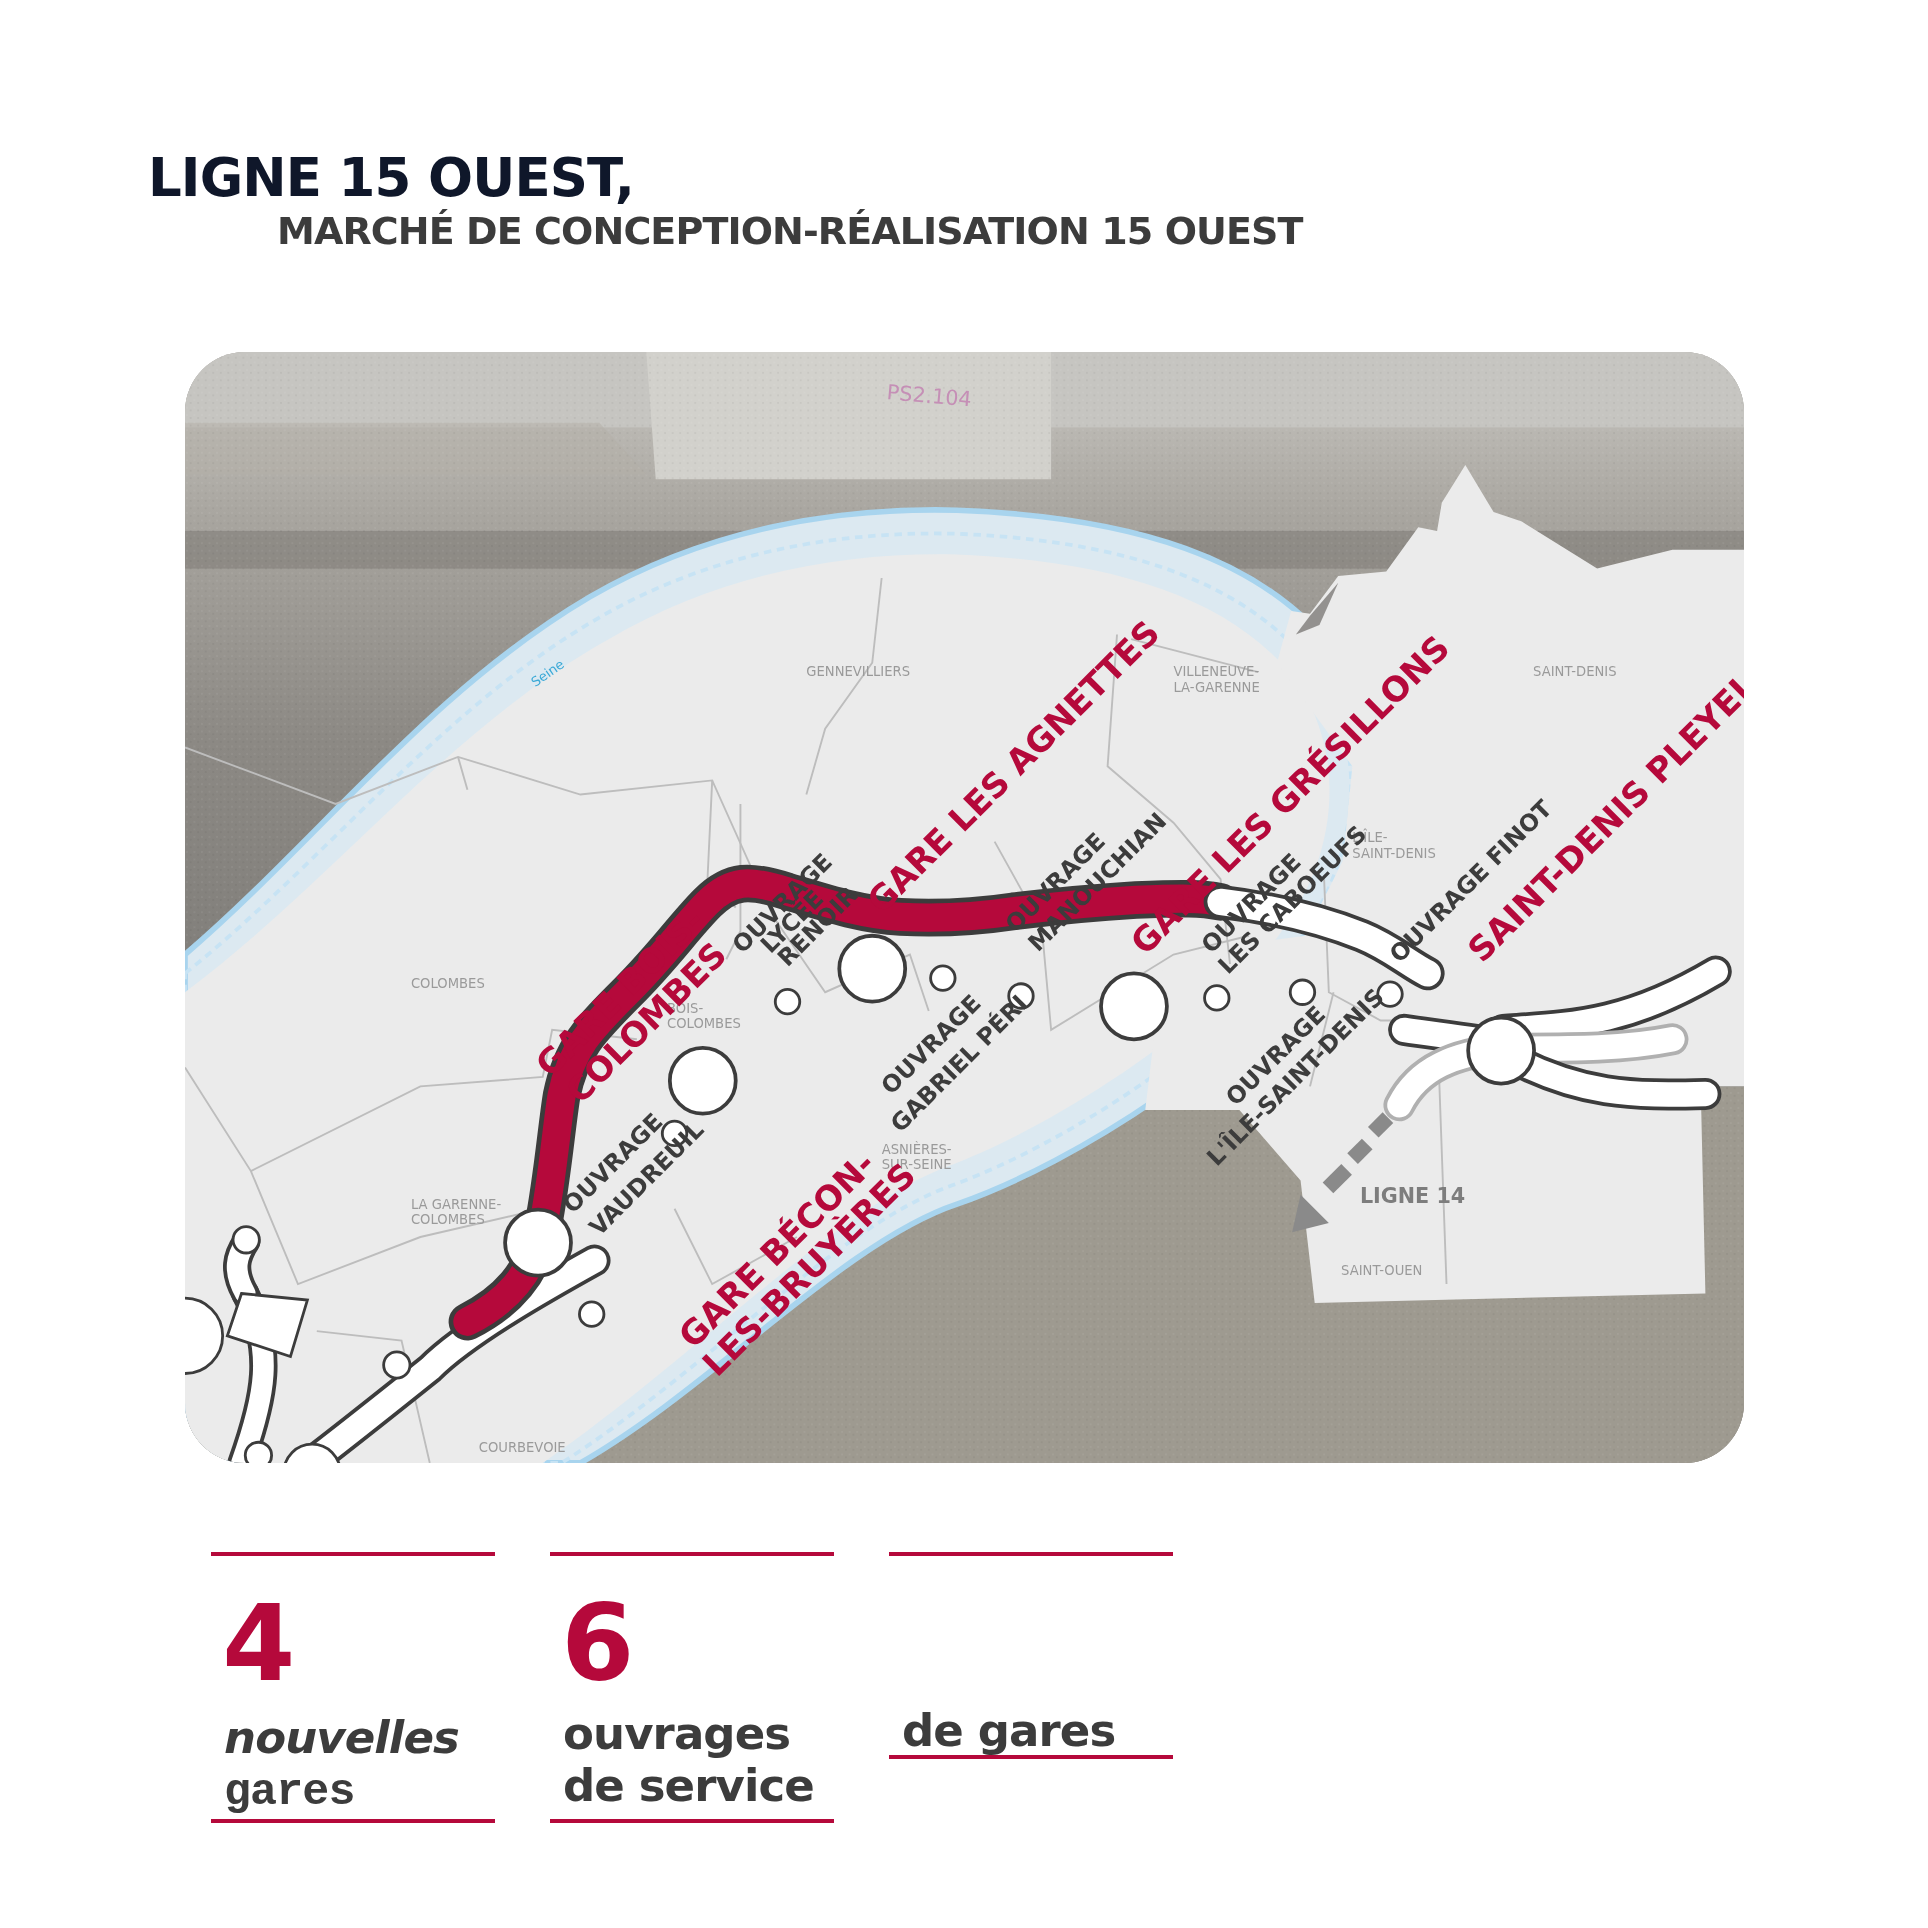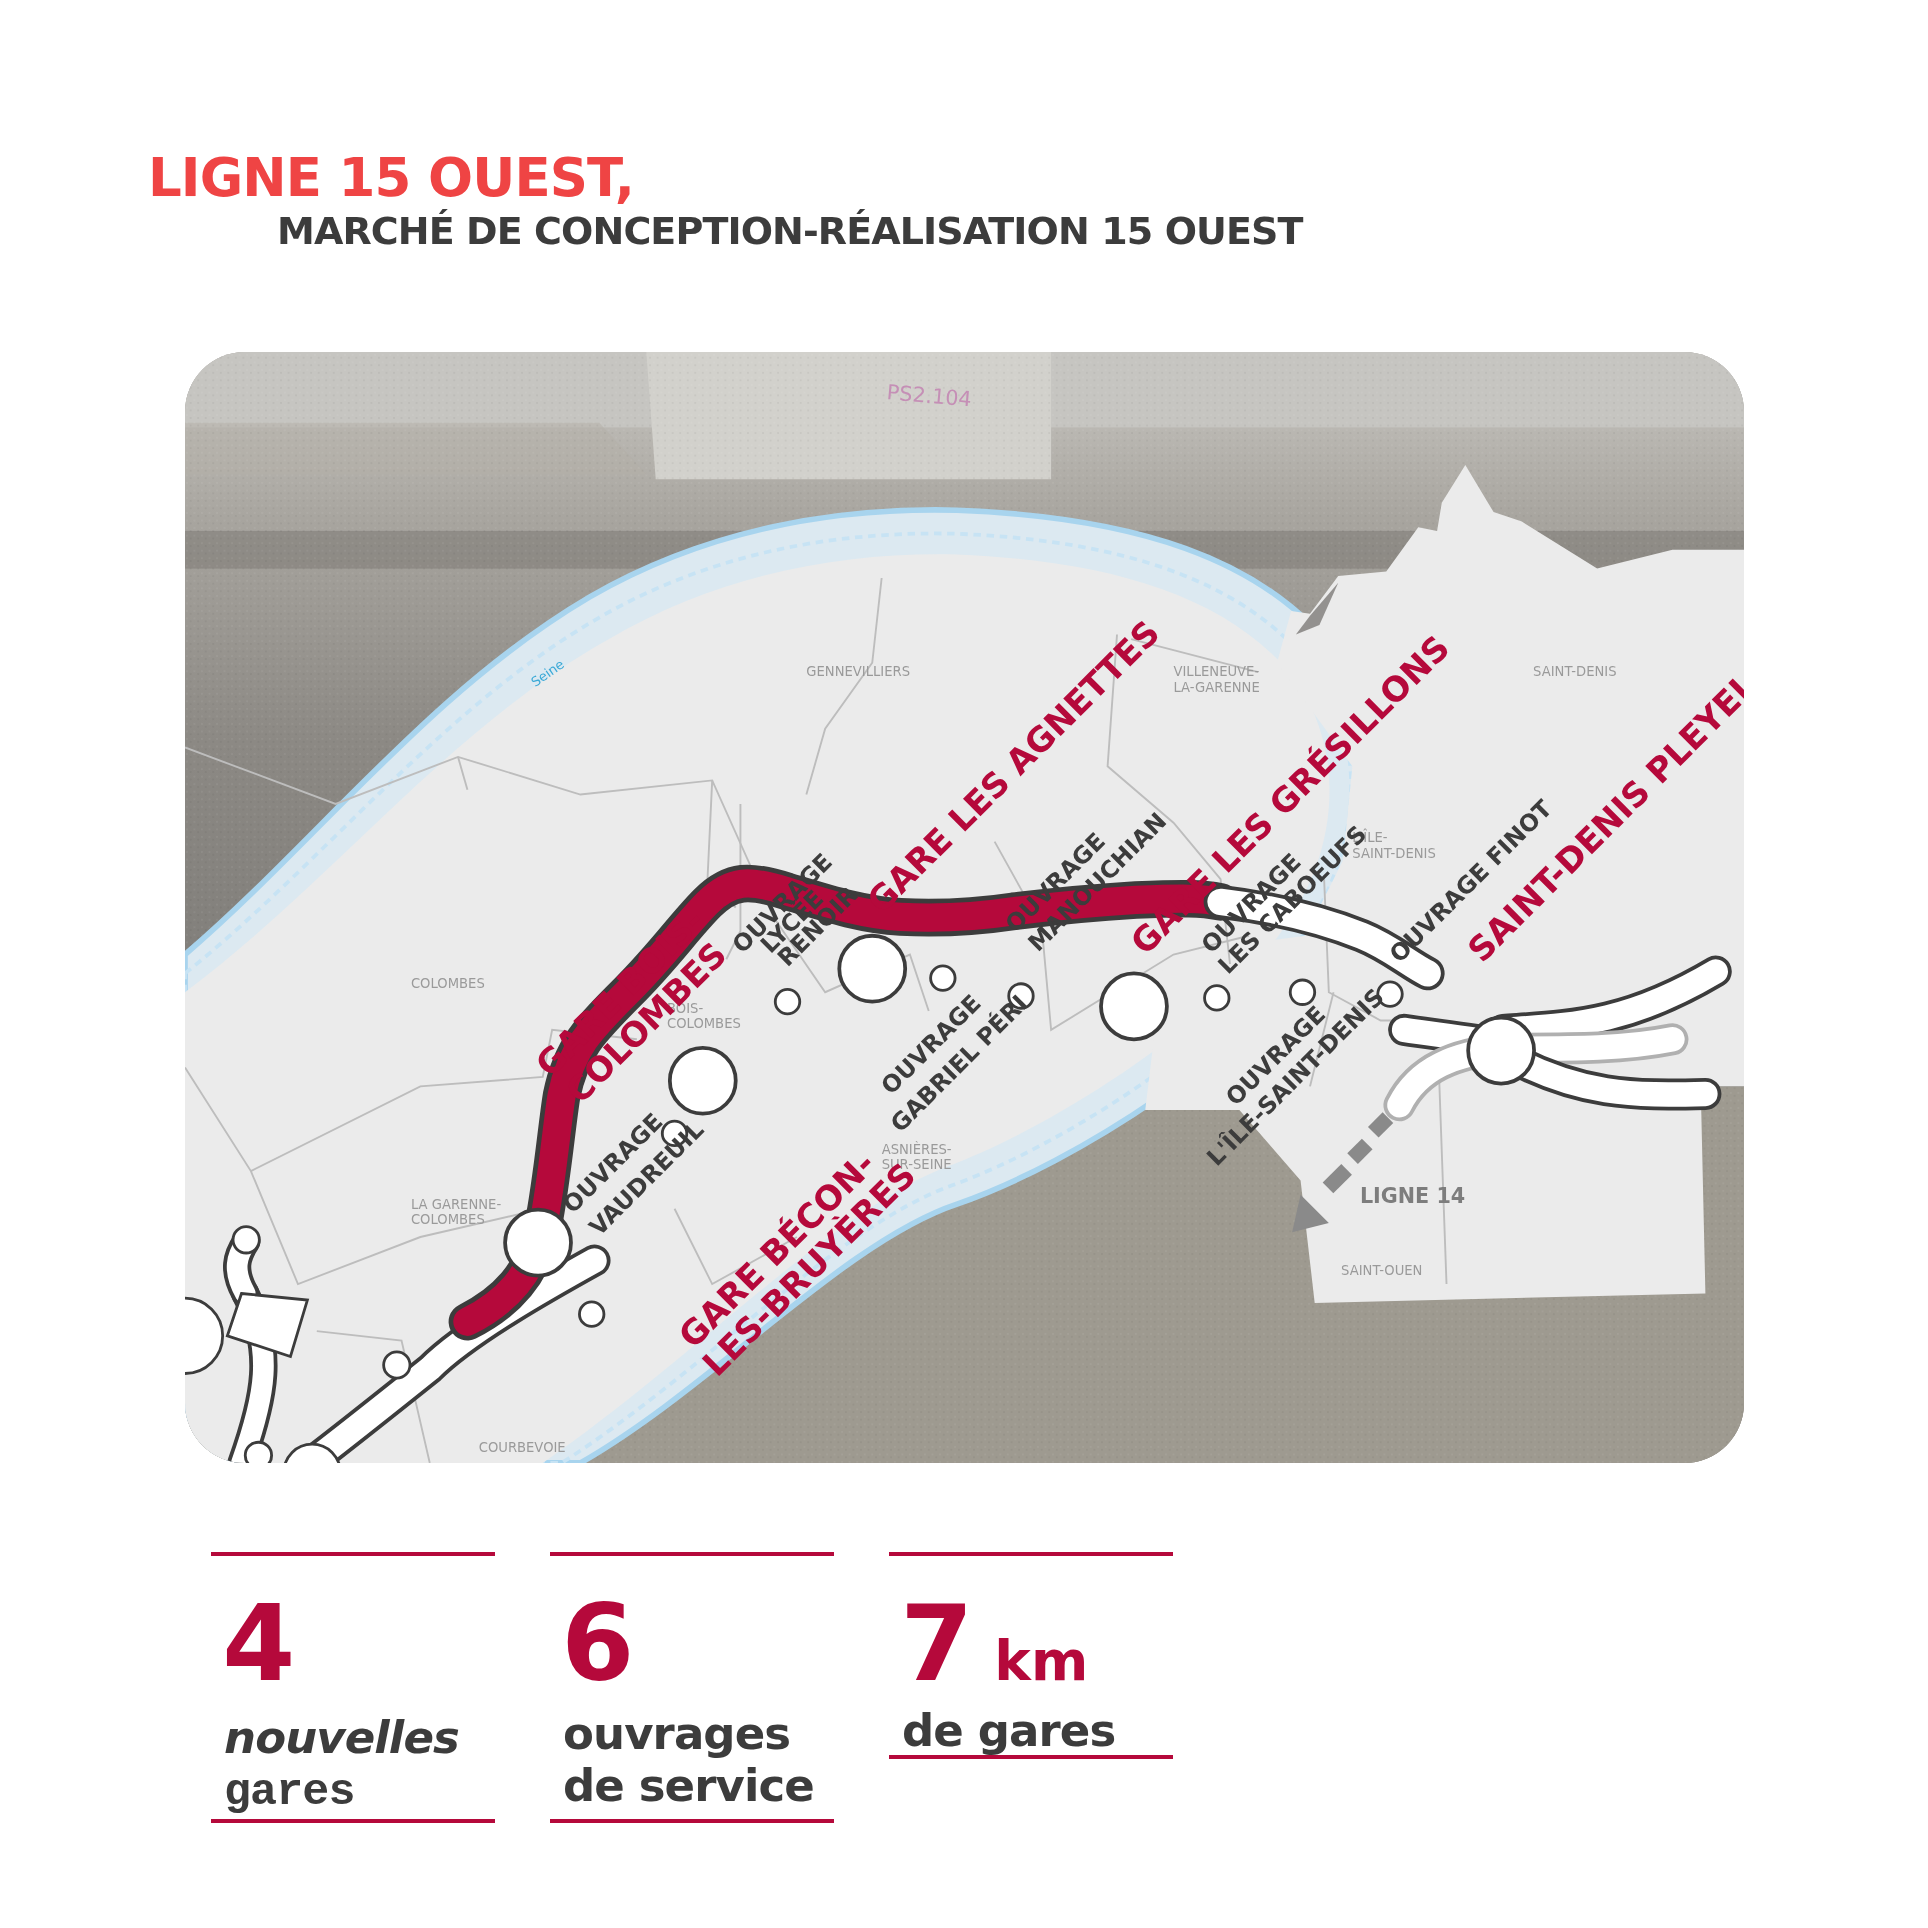--- a/index.html
+++ b/index.html
@@ -1,17 +1,17 @@
 <!DOCTYPE html>
 <html style="font-size:15px"><head>
 <meta charset="utf-8">
 <style>
   html, body { margin: 0; padding: 0; background: #ffffff; }
   body { width: 1928px; height: 1928px; position: relative; overflow: hidden; font-family: "DejaVu Sans", sans-serif; }
-  .title-1 { position: absolute; left: 148px; top: 147px; font-size: 53px; font-weight: bold; color: #ef4444; letter-spacing: -0.9px; font-family: "DejaVu Sans", sans-serif; }
+  .title-1 { position: absolute; left: 148px; top: 147px; font-size: 53px; font-weight: bold; color: #0f172a; letter-spacing: -0.9px; font-family: "DejaVu Sans", sans-serif; }
   .title-2 { position: absolute; left: 277px; top: 209px; font-size: 38px; font-weight: bold; color: #3c3c3c; letter-spacing: -0.9px; font-family: "DejaVu Sans", sans-serif; }
   .map-frame { position: absolute; left: 185px; top: 352px; width: 1559px; height: 1111px; border-radius: 60px; overflow: hidden; background: #8a8782; }
   .map-frame svg { position: absolute; left: 0; top: 0; }
   .stat { position: absolute; width: 284px; }
   .stat .rule { position: absolute; left: 0; width: 284px; height: 3.8px; background: #b5093b; }
   .stat .num { position: absolute; left: 11.3px; font-size: 105px; font-weight: bold; color: #b5093b; line-height: 1; font-family: "DejaVu Sans", sans-serif; }
   .stat .unit { font-size: 55px; margin-left: 21px; }
   .stat .label { position: absolute; left: 13px; font-size: 45px; font-weight: bold; color: #3c3c3c; line-height: 55px; font-family: "DejaVu Sans", sans-serif; letter-spacing: -0.9px; }
   .lbl-station { font-family: "DejaVu Sans", sans-serif; font-weight: bold; fill: #b5093b; font-size: 36px; }
   .lbl-works { font-family: "DejaVu Sans", sans-serif; font-weight: bold; fill: #3c3c3c; font-size: 25px; }
@@ -207,17 +207,16 @@
 <div class="stat" style="left:550px; top:1552px; height:273px;">
   <div class="rule" style="top:0;"></div>
   <div class="num" style="top:40px;"><span>6</span></div>
   <div class="label" style="top:154px;">ouvrages</div>
   <div class="label" style="top:206px;">de service</div>
   <div class="rule" style="top:267px;"></div>
 </div>
 
 <div class="stat" style="left:889px; top:1552px; height:207px;">
   <div class="rule" style="top:0;"></div>
-  <div class="num" style="top:40px;"><span>7</span><span class="unit">km</span></div>
   <div class="label" style="top:151px;">de gares</div>
   <div class="rule" style="top:203px;"></div>
 </div>
 
 
 </body></html>

